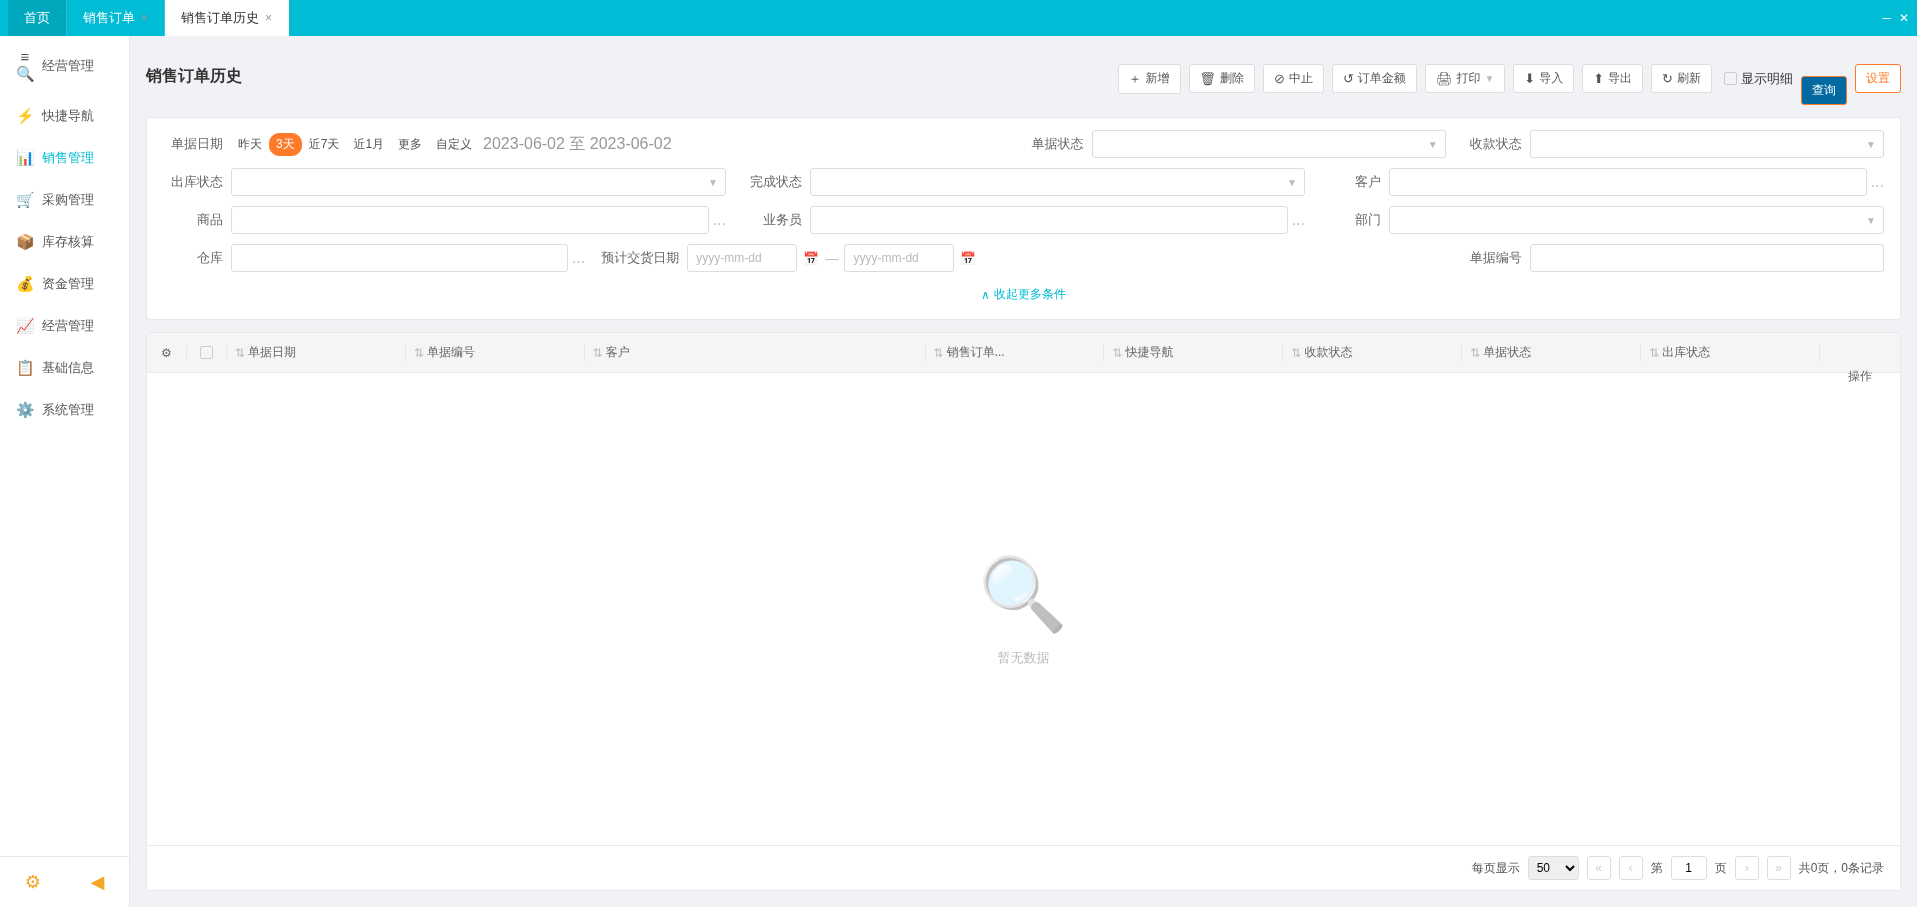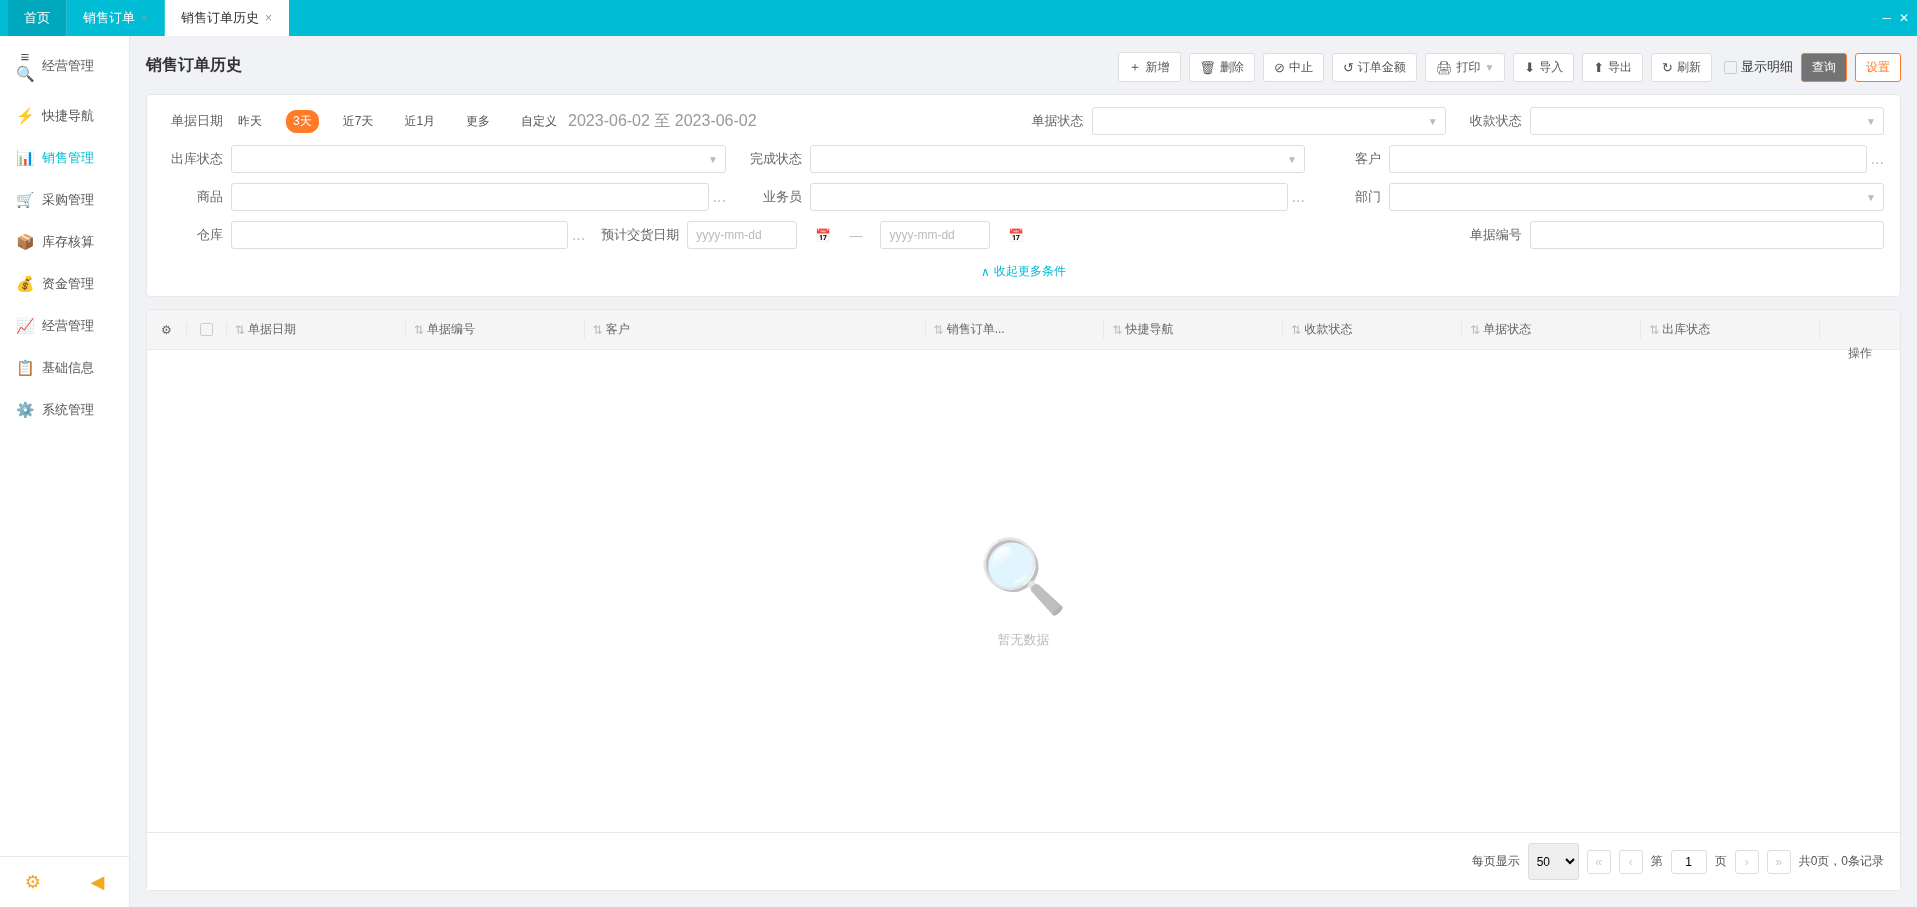--- a/index.html
+++ b/index.html
@@ -28,39 +28,39 @@
 
     
     .content { flex: 1; overflow: auto; padding: 16px; display: flex; flex-direction: column; gap: 12px; }
 
     
     .page-title { font-size: 16px; font-weight: bold; color: #333; margin-bottom: 4px; }
 
     
     .toolbar { display: flex; align-items: center; gap: 8px; flex-wrap: wrap; }
     .toolbar-btn { display: flex; align-items: center; gap: 4px; padding: 5px 10px; border: 1px solid #ddd; background: #fff; border-radius: 3px; cursor: pointer; font-size: 12px; color: #555; white-space: nowrap; }
-    .toolbar-btn.primary { background: #737373; border-color: #ff7b29; color: #fff; }
+    .toolbar-btn.primary { background: #0369a1; border-color: #ff7b29; color: #fff; margin-top: 24px; }
     .toolbar-btn .btn-icon { font-size: 13px; }
     .checkbox-box { width: 13px; height: 13px; border: 1px solid #ccc; display: inline-block; border-radius: 2px; }
 
     
     .filter-panel { background: #fff; border: 1px solid #e8e8e8; border-radius: 4px; padding: 12px 16px; }
     .filter-row { display: flex; align-items: center; gap: 16px; margin-bottom: 10px; flex-wrap: wrap; }
     .filter-row:last-child { margin-bottom: 0; }
     .filter-item { display: flex; align-items: center; gap: 8px; flex: 1; min-width: 200px; }
     .filter-label { color: #666; white-space: nowrap; min-width: 60px; text-align: right; font-size: 13px; }
     .filter-control { flex: 1; display: flex; align-items: center; gap: 4px; }
     .filter-input { flex: 1; height: 28px; border: 1px solid #ddd; border-radius: 3px; padding: 0 8px; font-size: 12px; outline: none; color: #333; }
     .filter-input::placeholder { color: #bbb; }
     .filter-select { flex: 1; height: 28px; border: 1px solid #ddd; border-radius: 3px; padding: 0 8px; font-size: 12px; outline: none; color: #333; background: #fff; appearance: none; }
     .filter-select-wrap { flex: 1; position: relative; display: flex; align-items: center; }
     .filter-select-wrap .chevron { position: absolute; right: 8px; color: #bbb; font-size: 10px; pointer-events: none; }
     .filter-dots { color: #bbb; cursor: pointer; font-size: 16px; }
-    .date-range { display: flex; gap: 18px; }
-    .date-quick { display: flex; gap: 17px; align-items: flex-start; }
+    .date-range { display: flex; gap: 6px; }
+    .date-quick { display: flex; gap: 0; align-items: flex-start; }
     .date-btn { padding: 2px 6px; border-radius: 3px; cursor: pointer; font-size: 12px; color: #555; border: 1px solid transparent; }
     .date-btn.active { background: #ff7b29; color: #fff; border-color: #ff7b29; border-radius: 10px; }
     .date-text { color: #999; font-size: 16px; }
     .calendar-icon { color: #bbb; cursor: pointer; font-size: 13px; }
     .dash { color: #bbb; }
 
     
     .collapse-row { display: flex; justify-content: center; align-items: center; gap: 4px; color: #00bcd4; cursor: pointer; font-size: 12px; padding: 4px 0; }
 
     
@@ -69,21 +69,21 @@
     .th { flex: 1; padding: 0 8px; font-size: 12px; color: #666; display: flex; align-items: center; gap: 3px; white-space: nowrap; overflow: hidden; text-overflow: ellipsis; border-right: 1px solid #e8e8e8; }
     .th:last-child { border-right: none; }
     .th.checkbox-col { flex: none; width: 40px; justify-content: center; }
     .th.settings-col { flex: none; width: 40px; justify-content: center; }
     .th.action-col { flex: none; width: 80px; justify-content: center; margin-top: 48px; }
     .table-empty { flex: 1; display: flex; flex-direction: column; align-items: center; justify-content: center; gap: 12px; padding: 60px 0; }
     .empty-text { color: #bbb; font-size: 13px; }
 
     
     .pagination { display: flex; align-items: center; justify-content: flex-end; gap: 8px; padding: 10px 16px; border-top: 1px solid #e8e8e8; background: #fff; font-size: 12px; color: #555; }
-    .page-size-select { height: 37px; border: 1px solid #ddd; border-radius: 3px; padding: 0 4px; font-size: 12px; }
+    .page-size-select { height: 24px; border: 1px solid #ddd; border-radius: 3px; padding: 0 4px; font-size: 12px; }
     .page-input { width: 36px; height: 24px; border: 1px solid #ddd; border-radius: 3px; text-align: center; font-size: 12px; }
     .page-btn { width: 24px; height: 24px; border: 1px solid #ddd; border-radius: 3px; background: #fff; cursor: pointer; display: flex; align-items: center; justify-content: center; font-size: 12px; }
     .page-btn.disabled { color: #ccc; cursor: not-allowed; }
   </style>
 </head>
 <body>
 
 <div class="top-bar">
   <div class="top-bar-tabs">
     <div class="top-tab home">

